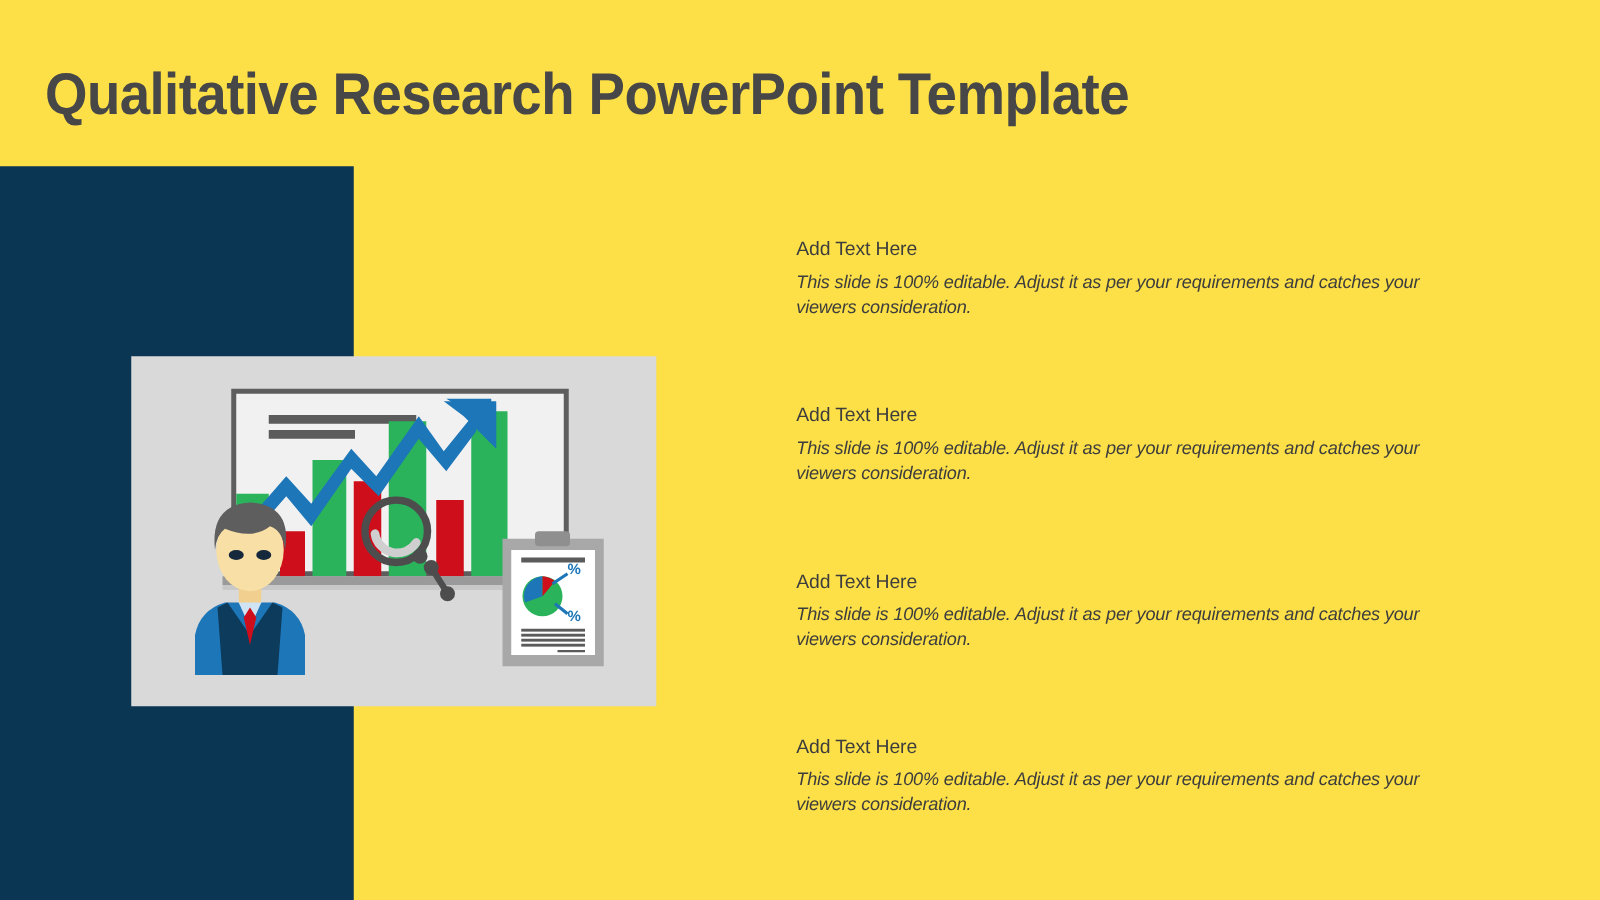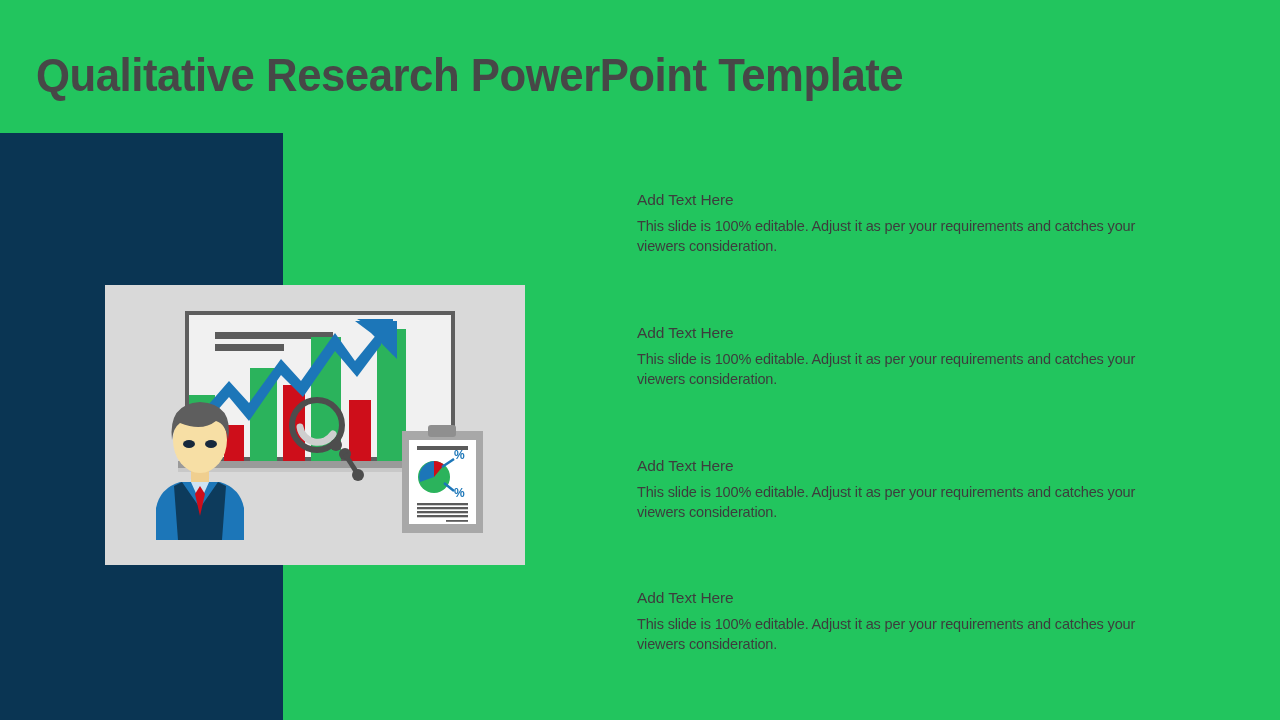--- a/index.html
+++ b/index.html
@@ -10,21 +10,21 @@
     width: 1280px;
     height: 720px;
     background: #ffffff;
     font-family: "Liberation Sans", sans-serif;
     overflow: hidden;
     position: relative;
   }
   .slide {
     position: absolute;
     inset: 0;
-    background: #22c55e;
+    background: #fde047;
   }
 
   
   .slide-title {
     position: absolute;
     left: 36px;
     top: 44px;
     font-size: 47px;
     line-height: 62px;
     font-weight: bold;
@@ -171,20 +171,21 @@
   .block-heading {
     font-size: 15.5px;
     font-weight: normal;
     color: #3d3d3d;
     letter-spacing: -0.1px;
     margin: 0 0 8px 0;
     line-height: 18px;
   }
   .block-body {
     font-size: 14.5px;
+    font-style: italic;
     color: #3d3d3d;
     line-height: 19.5px;
     margin: 0;
     width: 512px;
     letter-spacing: -0.15px;
   }
 </style>
 </head>
 <body>
 

